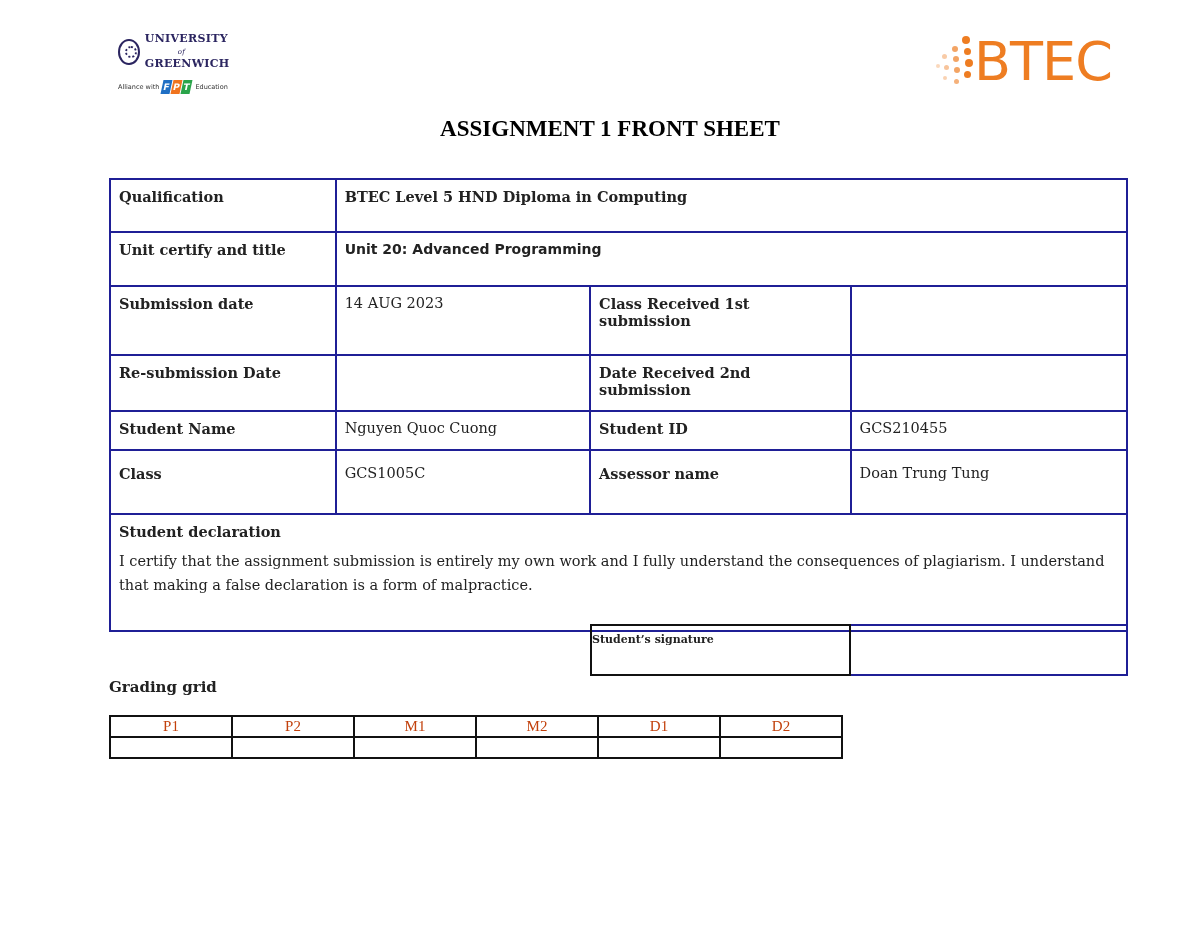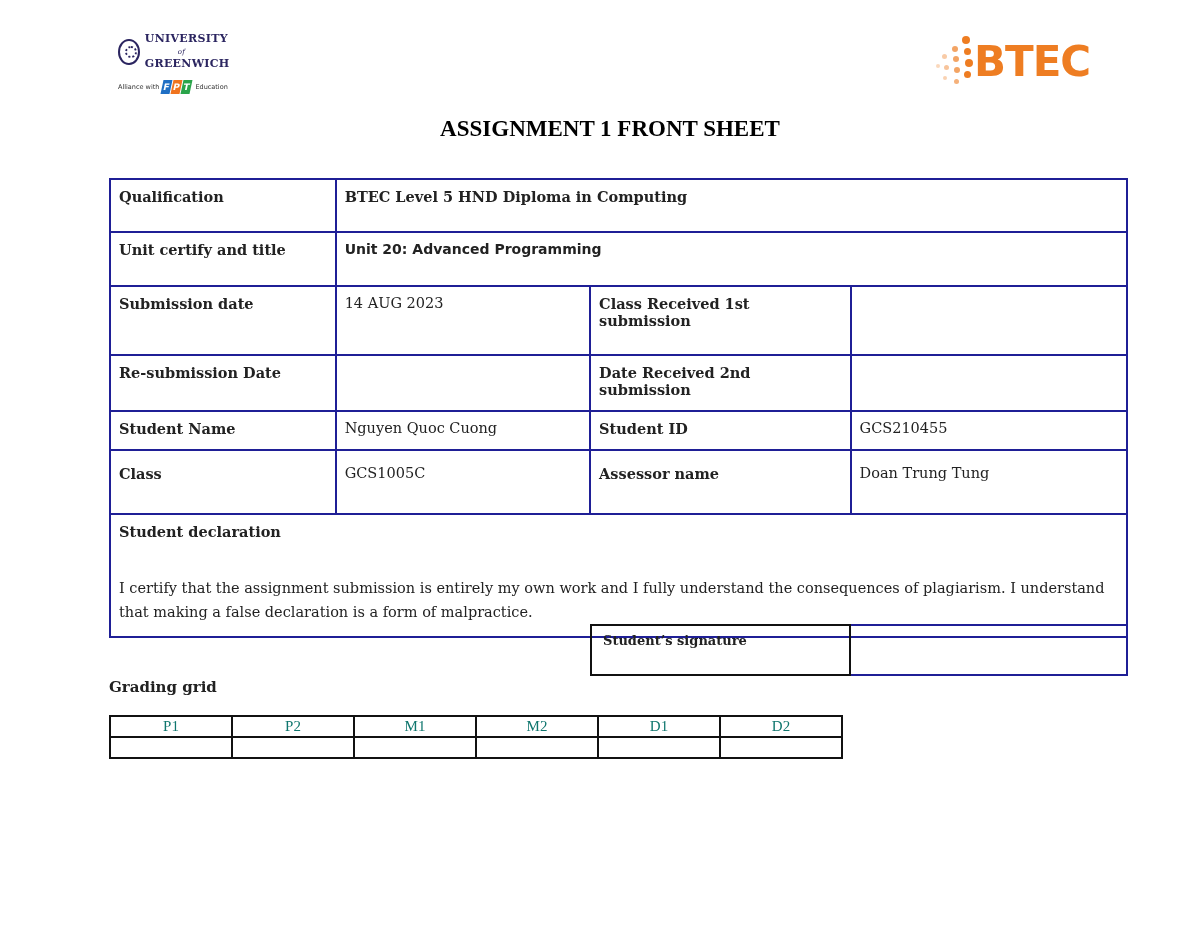--- a/index.html
+++ b/index.html
@@ -11,40 +11,40 @@
   .uog-text { margin-left: 5px; font-family: "DejaVu Serif", serif; font-weight: bold; color: #2b2560; font-size: 11px; line-height: 12px; letter-spacing: 0.3px; }
   .uog-text .of { font-size: 7px; font-style: italic; font-weight: normal; margin-left: 33px; }
   .fpt-row { display: flex; align-items: center; margin-top: 10px; font-family: "DejaVu Sans", sans-serif; font-size: 6.5px; color: #333; }
   .fpt-box { display: inline-flex; margin: 0 3px; }
   .fpt-box span { display: inline-block; width: 9px; height: 14px; color: #fff; font-weight: bold; font-size: 9px; text-align: center; line-height: 14px; transform: skewX(-12deg); margin-right: 1px; font-family: "DejaVu Sans", sans-serif; }
   .fpt-f { background: #1f6fc4; } .fpt-p { background: #f0731e; } .fpt-t { background: #2aa44a; }
 
   .logo-right { position: absolute; left: 936px; top: 34px; width: 190px; height: 56px; display: flex; align-items: center; }
   .btec-dots { width: 42px; height: 56px; position: relative; }
   .btec-dots i { position: absolute; border-radius: 50%; background: #ee7d22; }
-  .btec-word { font-family: "DejaVu Sans", sans-serif; font-weight: bold; font-size: 42px; color: #ee7d22; letter-spacing: -1px; line-height: 56px; margin-left: -4px; }
+  .btec-word { font-family: "DejaVu Sans", sans-serif; font-weight: normal; font-size: 54px; color: #ee7d22; letter-spacing: -1px; line-height: 56px; margin-left: -4px; }
 
   .title { position: absolute; left: 0; width: 1220px; top: 116px; text-align: center; font-family: "Liberation Serif", serif; font-weight: bold; font-size: 23px; color: #000; }
 
   table.main { position: absolute; left: 109px; top: 178px; width: 1019px; border-collapse: collapse; font-family: "DejaVu Serif", serif; font-size: 14.5px; color: #222; }
   table.main td { border: 2px solid #1f1f96; vertical-align: top; padding: 8px 8px 12px 8px; box-sizing: border-box; }
   table.main td.lbl { font-weight: bold; }
   table.main td.sans { font-family: "DejaVu Sans", sans-serif; font-size: 14px; }
   .r1 td { height: 53px; } .r2 td { height: 54px; } .r3 td { height: 69px; } .r4 td { height: 53px; } .r5 td { height: 38px; } .r6 td { height: 64px; padding-top: 14px !important; }
   .decl td { height: 117px; padding-top: 8px !important; }
   .decl-title { font-weight: bold; }
-  .decl-text { margin-top: 36px; line-height: 24px; font-size: 14.5px; }
+  .decl-text { margin-top: 9px; line-height: 24px; font-size: 14.5px; }
 
   .sig { position: absolute; left: 590px; top: 624px; width: 538px; height: 52px; display: flex; }
-  .sig-label { width: 261px; height: 52px; box-sizing: border-box; border: 2px solid #111; padding: 7px 11px; font-weight: bold; font-size: 13px; font-family: "DejaVu Serif", serif; }
+  .sig-label { width: 261px; height: 52px; box-sizing: border-box; border: 2px solid #111; padding: 7px 0; font-weight: bold; font-size: 11px; font-family: "DejaVu Serif", serif; }
   .sig-value { flex: 1; height: 52px; box-sizing: border-box; border: 2px solid #1f1f96; border-left: none; }
 
   .grading-title { position: absolute; left: 109px; top: 678px; font-weight: bold; font-size: 15px; font-family: "DejaVu Serif", serif; color: #222; }
   table.grid { position: absolute; left: 109px; top: 715px; border-collapse: collapse; font-family: "Liberation Serif", serif; font-size: 15px; }
-  table.grid td { border: 2px solid #111; width: 120px; height: 19px; text-align: center; padding: 0; color: #0f766e; }
+  table.grid td { border: 2px solid #111; width: 120px; height: 19px; text-align: center; padding: 0; color: #c2410c; }
 </style>
 </head>
 <body>
 
 <div class="logo-left">
   <div class="uog-row">
     <div class="uog-emblem"></div>
     <div class="uog-text">
       <div><span>UNIVERSITY</span> <span class="of">of</span></div>
       <div>GREENWICH</div>

